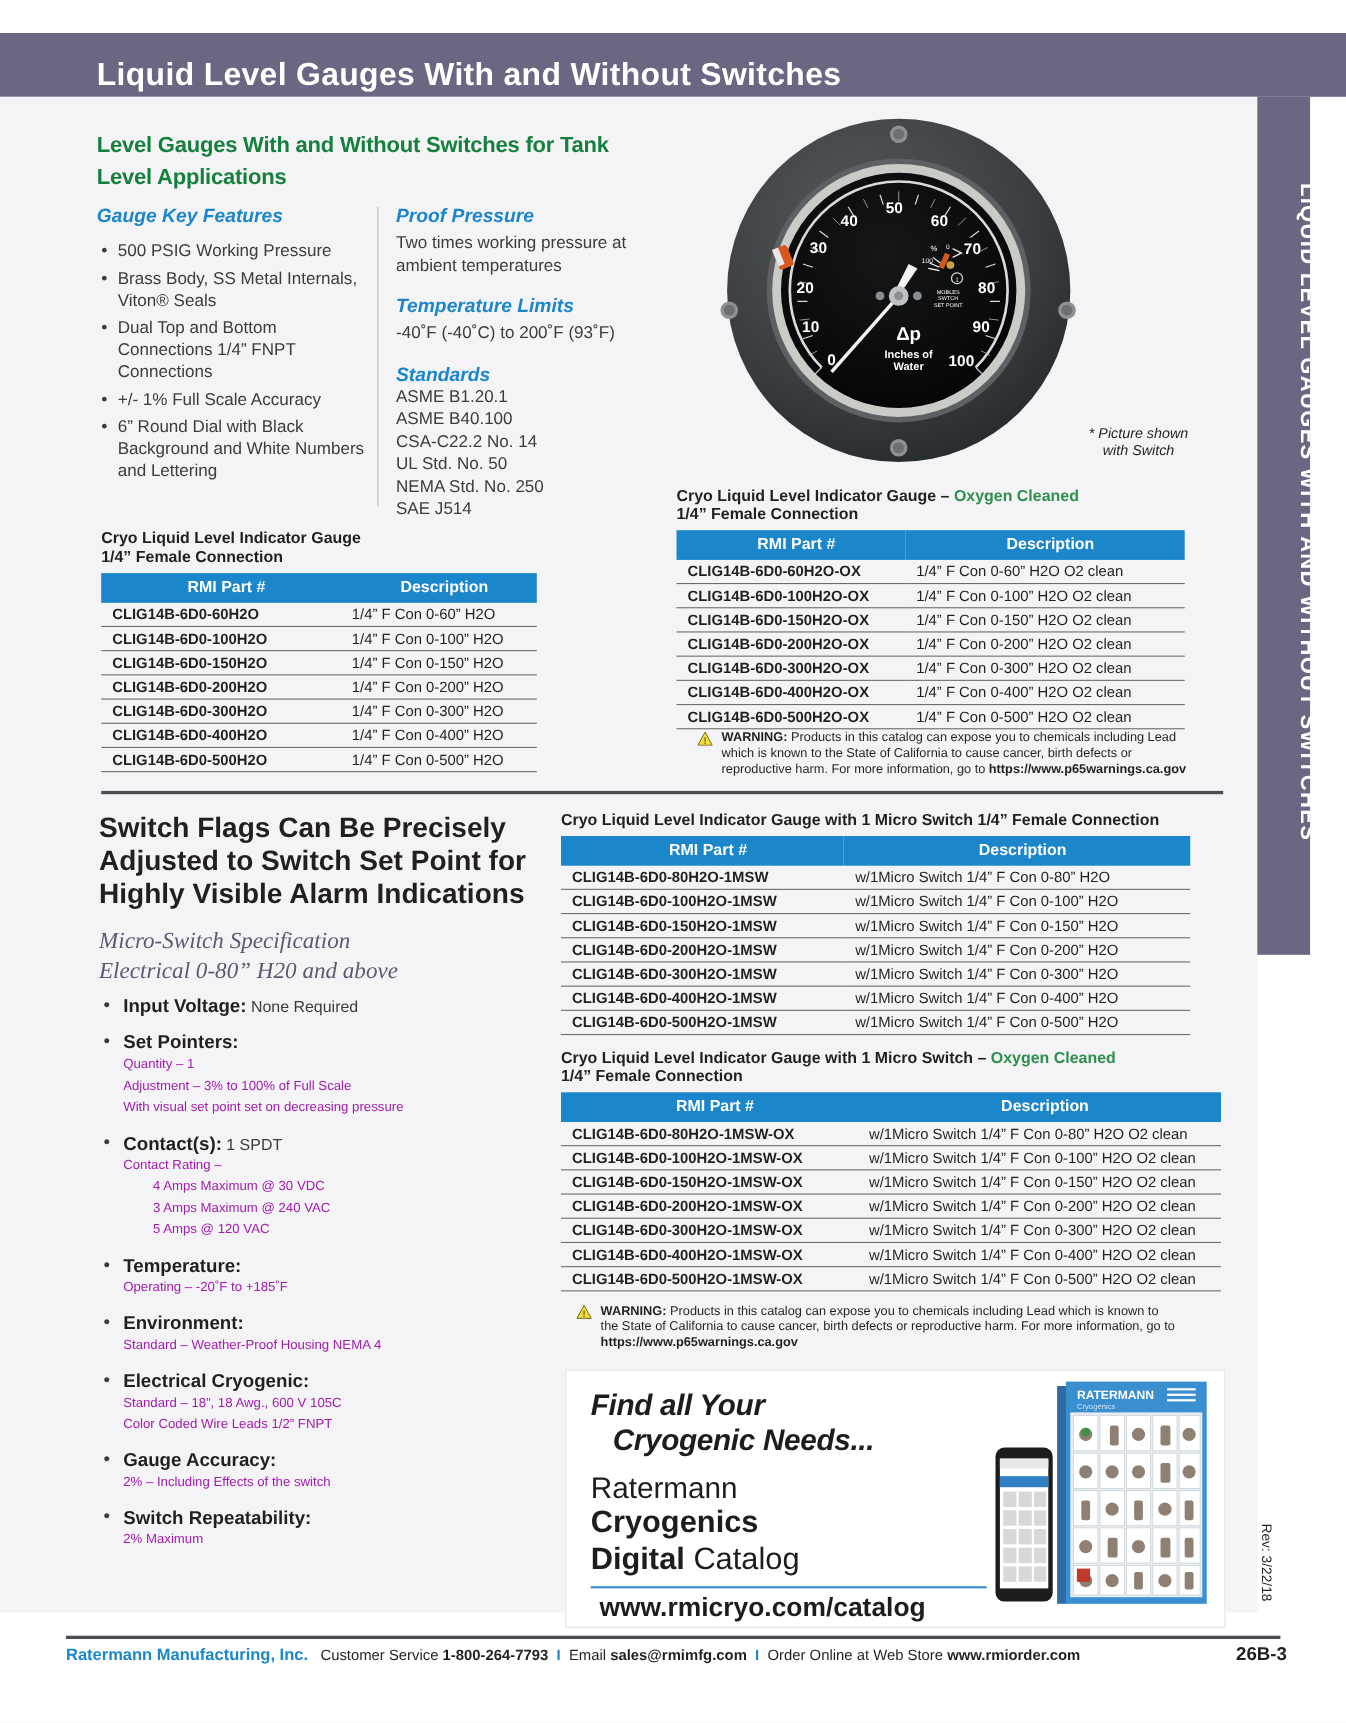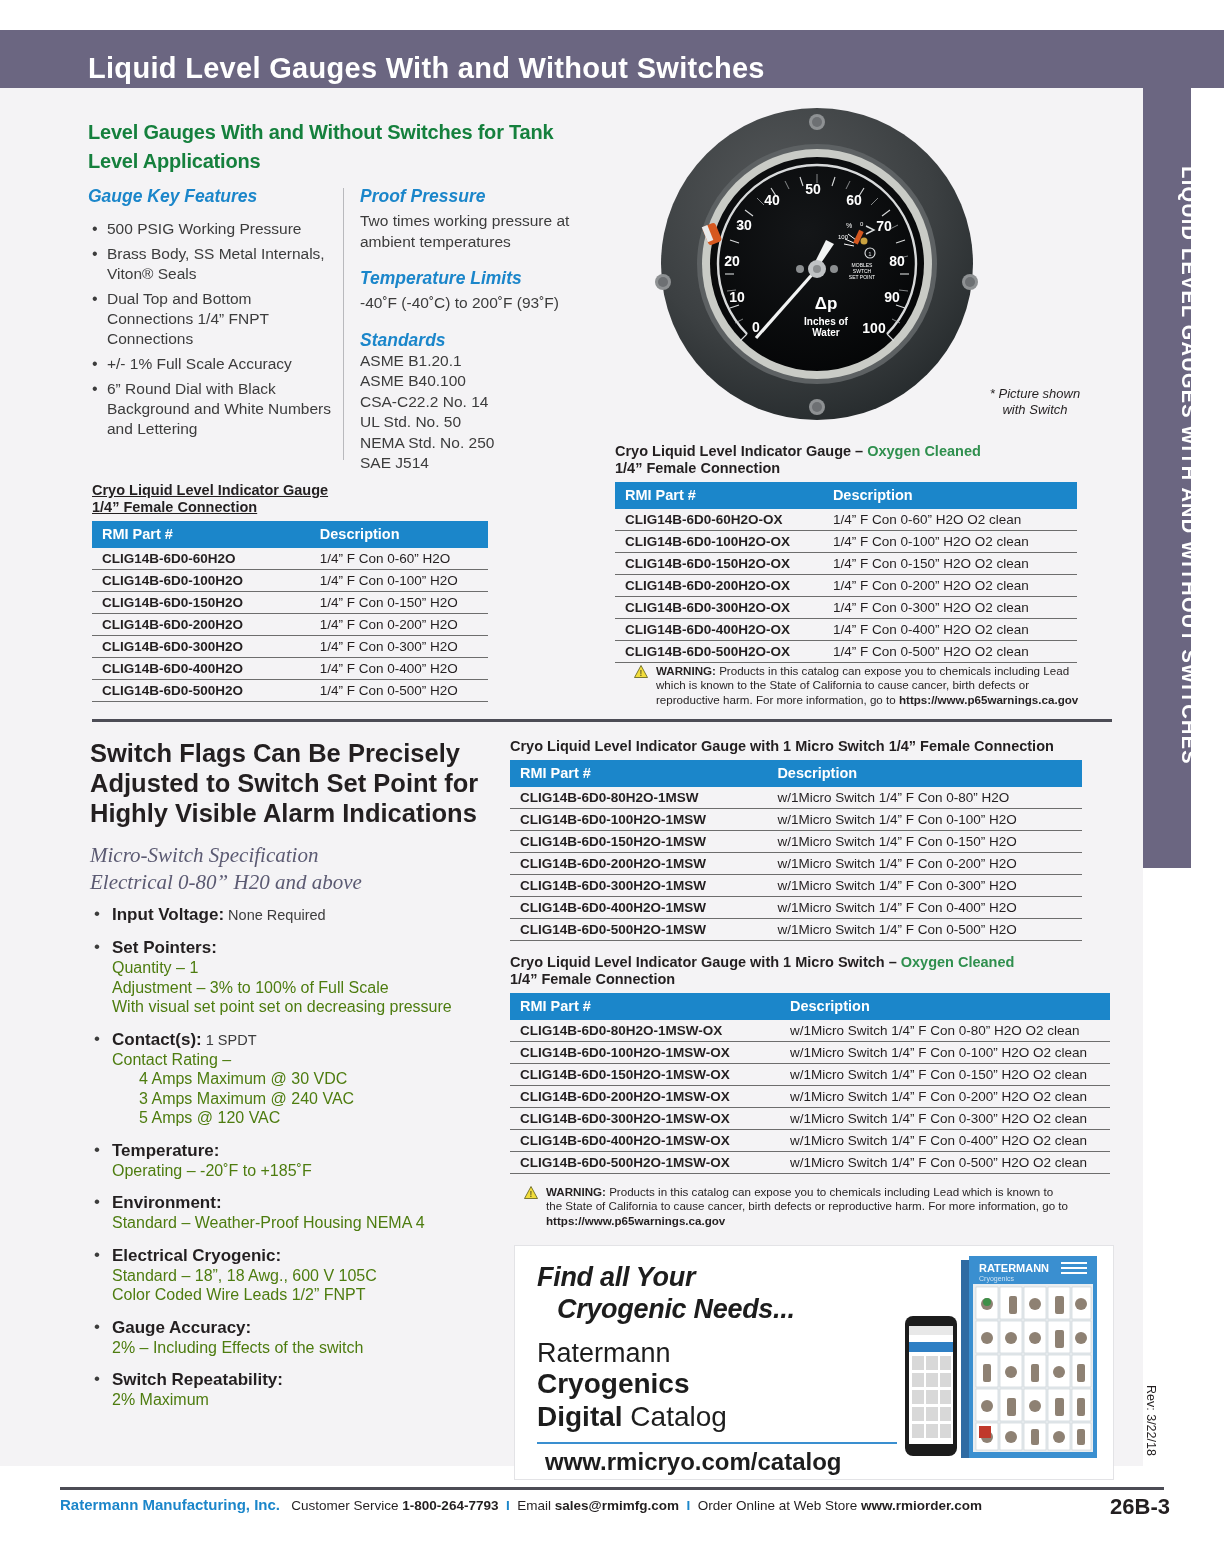--- a/index.html
+++ b/index.html
@@ -92,35 +92,35 @@
   
   .tbl-title{
     font-size:14.5px; font-weight:bold; color:#231f20; line-height:17px;
   }
   .ox{ color:#2f8f4e; }
   table.parts{
     border-collapse:collapse; width:100%;
     font-size:13.5px;
   }
   table.parts thead th{
-    background:#1b86ca; color:#ffffff; text-align:left;
+    background:#1b86ca; color:#ffffff; text-align:center;
     font-size:14.5px; font-weight:bold;
     padding:5px 0 6px 10px;
   }
   table.parts tbody td{
     border-bottom:1px solid #6d6d6d;
     padding:3px 0 3px 10px;
     color:#231f20;
     white-space:nowrap;
   }
   table.parts tbody td.pn{ font-weight:bold; font-size:13.5px; }
   table.parts tbody td.ds{ font-weight:normal; font-size:13.5px; }
 
   .t1{ position:absolute; left:92px; top:482px; width:396px; }
-  .t1 .tbl-title{ margin-bottom:5px;text-decoration:underline; }
+  .t1 .tbl-title{ margin-bottom:5px; }
   .t2{ position:absolute; left:615px; top:443px; width:462px; }
   .t2 .tbl-title{ margin-bottom:5px; }
   .t3{ position:absolute; left:510px; top:738px; width:572px; }
   .t3 .tbl-title{ margin-bottom:5px; }
   .t4{ position:absolute; left:510px; top:954px; width:600px; }
   .t4 .tbl-title{ margin-bottom:5px; }
 
   
   .warn{
     position:relative; font-size:11.6px; line-height:14.4px; color:#231f20;
@@ -150,21 +150,21 @@
     font-size:21px; color:#5b5a72; line-height:27px;
   }
   .spec-list{ position:absolute; left:90px; top:905px; width:410px; }
   .spec-list .item{ margin-bottom:13px; position:relative; padding-left:22px; }
   .spec-list .item:before{
     content:"\2022"; position:absolute; left:4px; top:-1px;
     font-size:17px; color:#3c3c3c;
   }
   .spec-list .lbl{ font-size:17px; font-weight:bold; color:#231f20; }
   .spec-list .inl{ font-size:14.5px; color:#3c3c3c; font-weight:normal; }
-  .spec-list .sub{ font-size:16px; color:#4d7c0f; line-height:19.5px; }
+  .spec-list .sub{ font-size:12px; color:#a21caf; line-height:19.5px; }
   .spec-list .ind{ padding-left:27px; }
 
   
   .ad{
     position:absolute; left:514px; top:1245px; width:600px; height:235px;
     background:#ffffff; border:1px solid #e3e3e6;
   }
   .ad-l1{
     position:absolute; left:22px; top:16px;
     font-size:27px; font-weight:bold; font-style:italic; color:#1d1d1d;
@@ -191,21 +191,21 @@
     position:absolute; left:60px; top:1487px; width:1104px; height:3px;
     background:#4c4c55;
   }
   .footer{
     position:absolute; left:60px; top:1496px; width:1110px;
     font-size:13.5px; color:#231f20; white-space:nowrap;
   }
   .footer .co{ color:#1b86ca; font-weight:bold; font-size:15px; }
   .footer .sep{ color:#1b86ca; font-weight:bold; }
   .footer b{ font-weight:bold; }
-  .footer .pg{ position:absolute; right:0; top:-2px; font-weight:bold; font-size:22px; color:#231f20; }
+  .footer .pg{ position:absolute; right:0; top:-2px; font-weight:bold; font-size:17px; color:#231f20; }
 </style>
 </head>
 <body>
 
 <div class="banner"></div>
 <div class="banner-title">Liquid Level Gauges With and Without Switches</div>
 
 <div class="panel"></div>
 
 <div class="side-tab">

